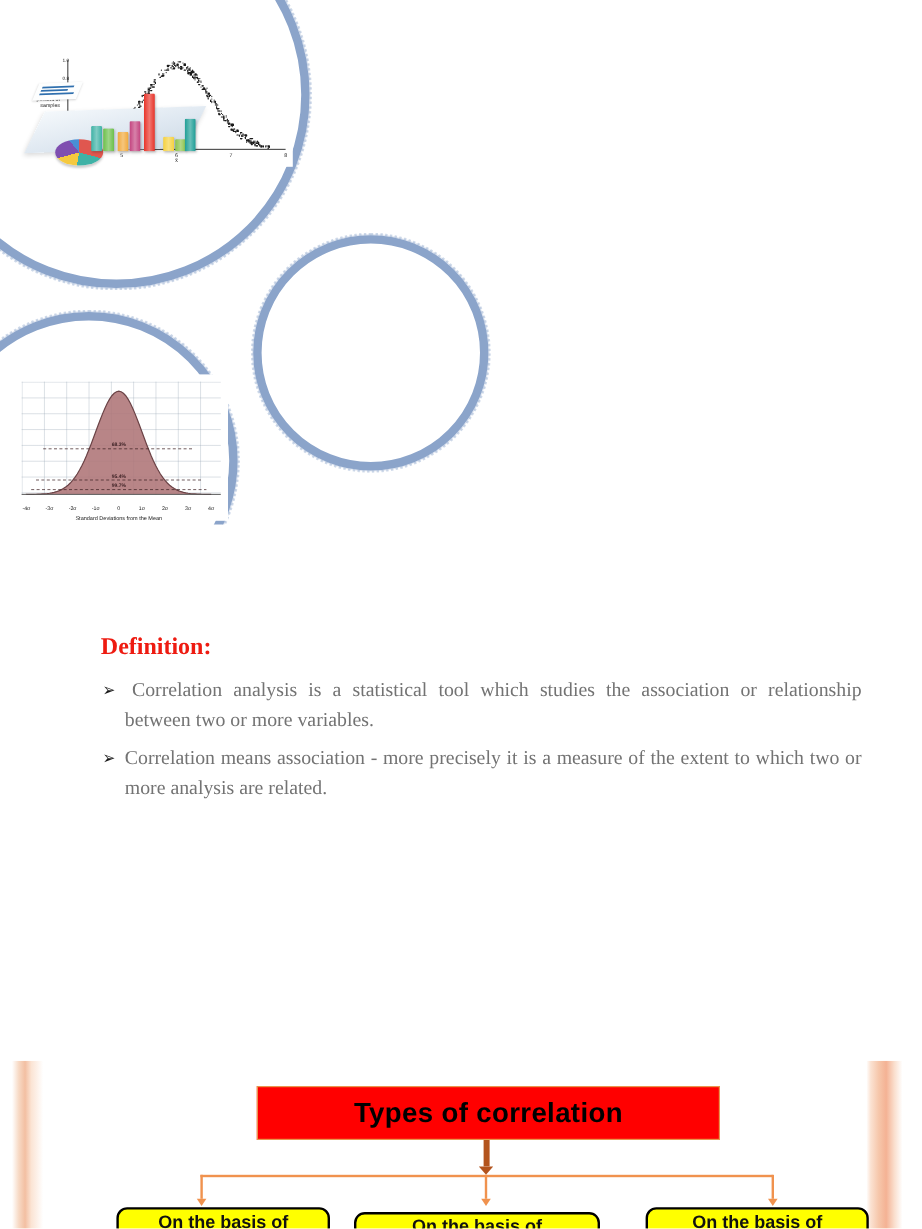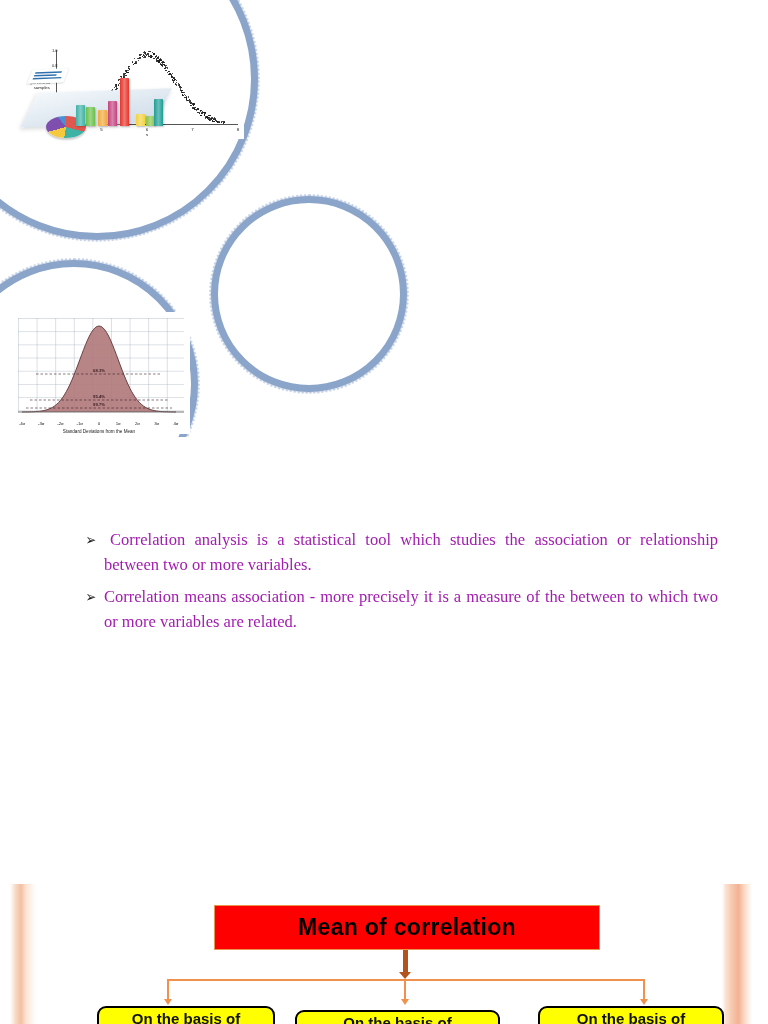--- a/index.html
+++ b/index.html
@@ -220,21 +220,21 @@
     font-size: 15px;
     color: #1a1a1a;
     line-height: 24px;
     transform: scaleX(0.85);
   }
   .def-text {
     flex: 1 1 auto;
     font-family: "Liberation Serif", serif;
     font-size: 16.5px;
     line-height: 24.5px;
-    color: #a21caf;
+    color: #737373;
     text-align: justify;
     text-justify: inter-word;
   }
   .def-text.indented { text-indent: 6px; }
 
   
   #types-section {
     position: absolute;
     left: 0; top: 884px;
     width: 768px; height: 140px;
@@ -857,38 +857,39 @@
           <div class="bell-xtick" style="left: 129.5px;">2σ</div>
           <div class="bell-xtick" style="left: 148.75px;">3σ</div>
           <div class="bell-xtick" style="left: 168px;">4σ</div>
         </div>
       <div class="bell-xlabel">Standard Deviations from the Mean</div>
     </div>
   </div>
 
 
   <div id="definition-block">
+    <div id="definition-heading">Definition:</div>
 
     <div class="def-item">
       <span class="def-bullet">➢</span>
       <span class="def-text indented">Correlation analysis is a statistical tool which studies the association or relationship between two or more variables.</span>
     </div>
 
     <div class="def-item">
       <span class="def-bullet">➢</span>
-      <span class="def-text">Correlation means association - more precisely it is a measure of the between to which two or more variables are related.</span>
+      <span class="def-text">Correlation means association - more precisely it is a measure of the extent to which two or more analysis are related.</span>
     </div>
   </div>
 
   <div id="types-section">
     <div class="edge-stripe" id="edge-left"></div>
     <div class="edge-stripe" id="edge-right"></div>
 
     <div id="types-title-box">
-      <span>Mean of correlation</span>
+      <span>Types of correlation</span>
     </div>
 
     <div class="stem-thick"></div>
     <div class="hbar"></div>
     <div class="vdrop" style="left:167px"></div>
     <div class="vdrop" style="left:404px"></div>
     <div class="vdrop" style="left:643px"></div>
 
     <div class="type-box" style="left:97px;top:122px;width:178px;height:30px">
       <span>On the basis of</span>

